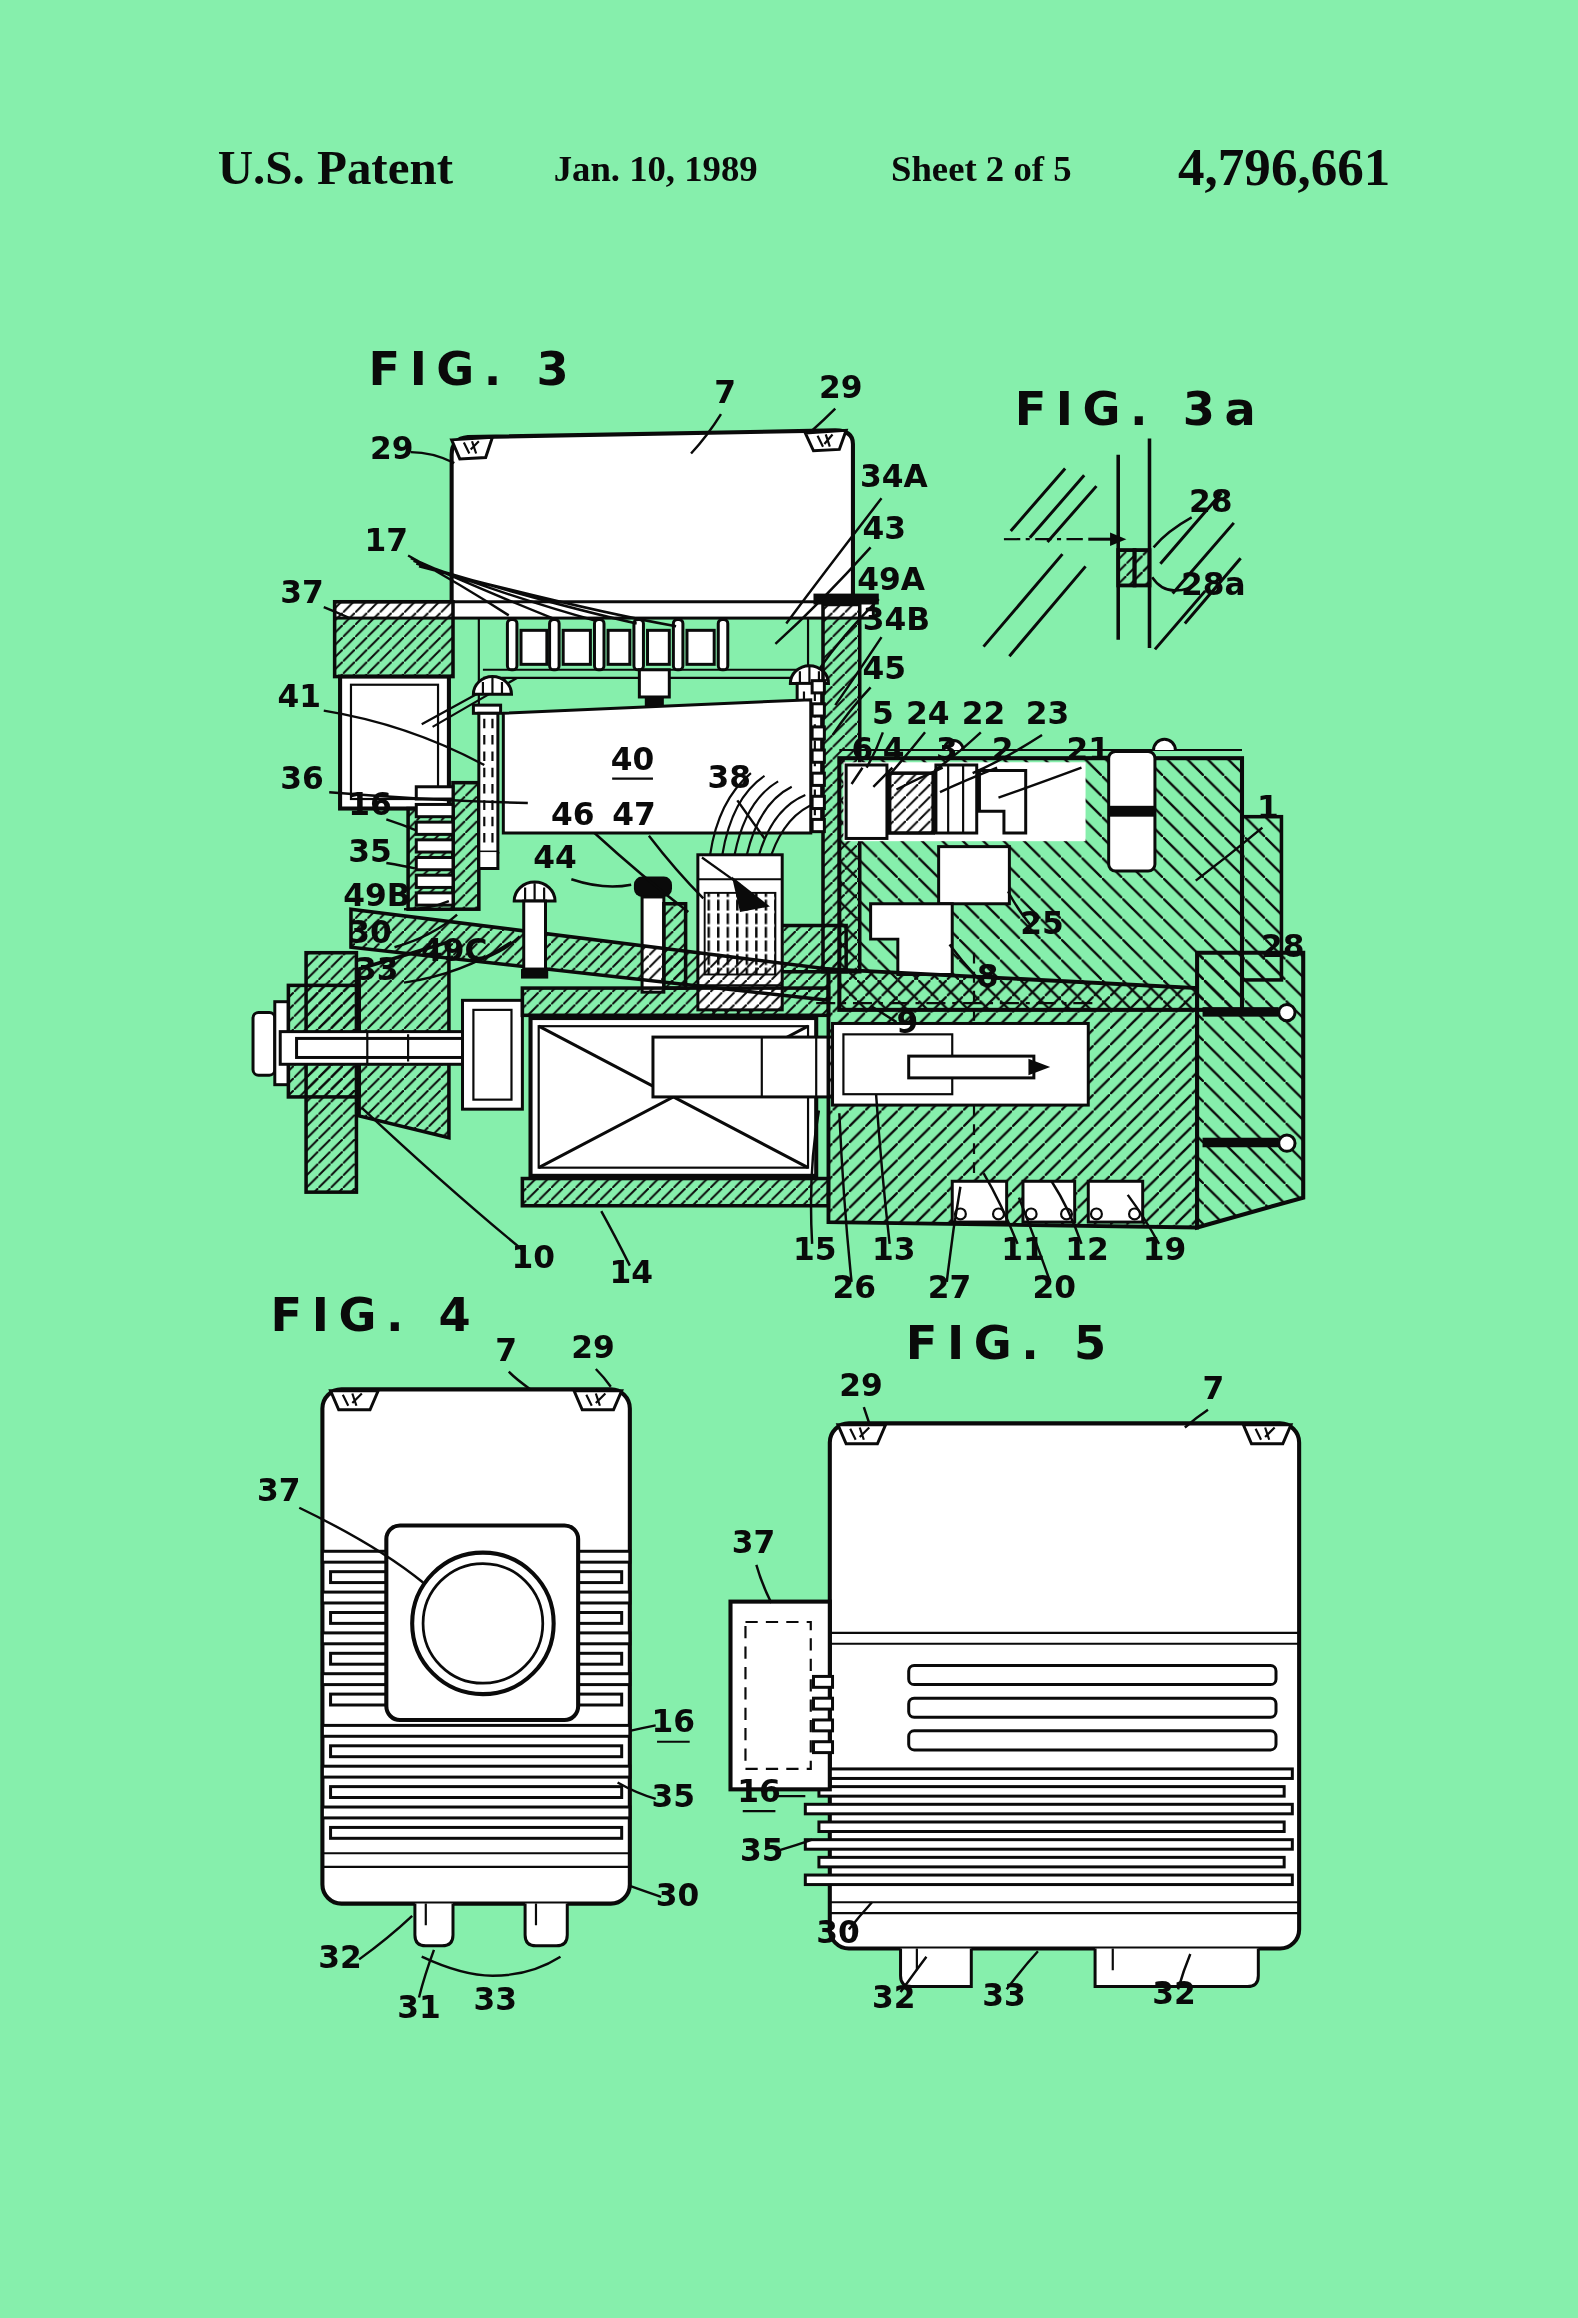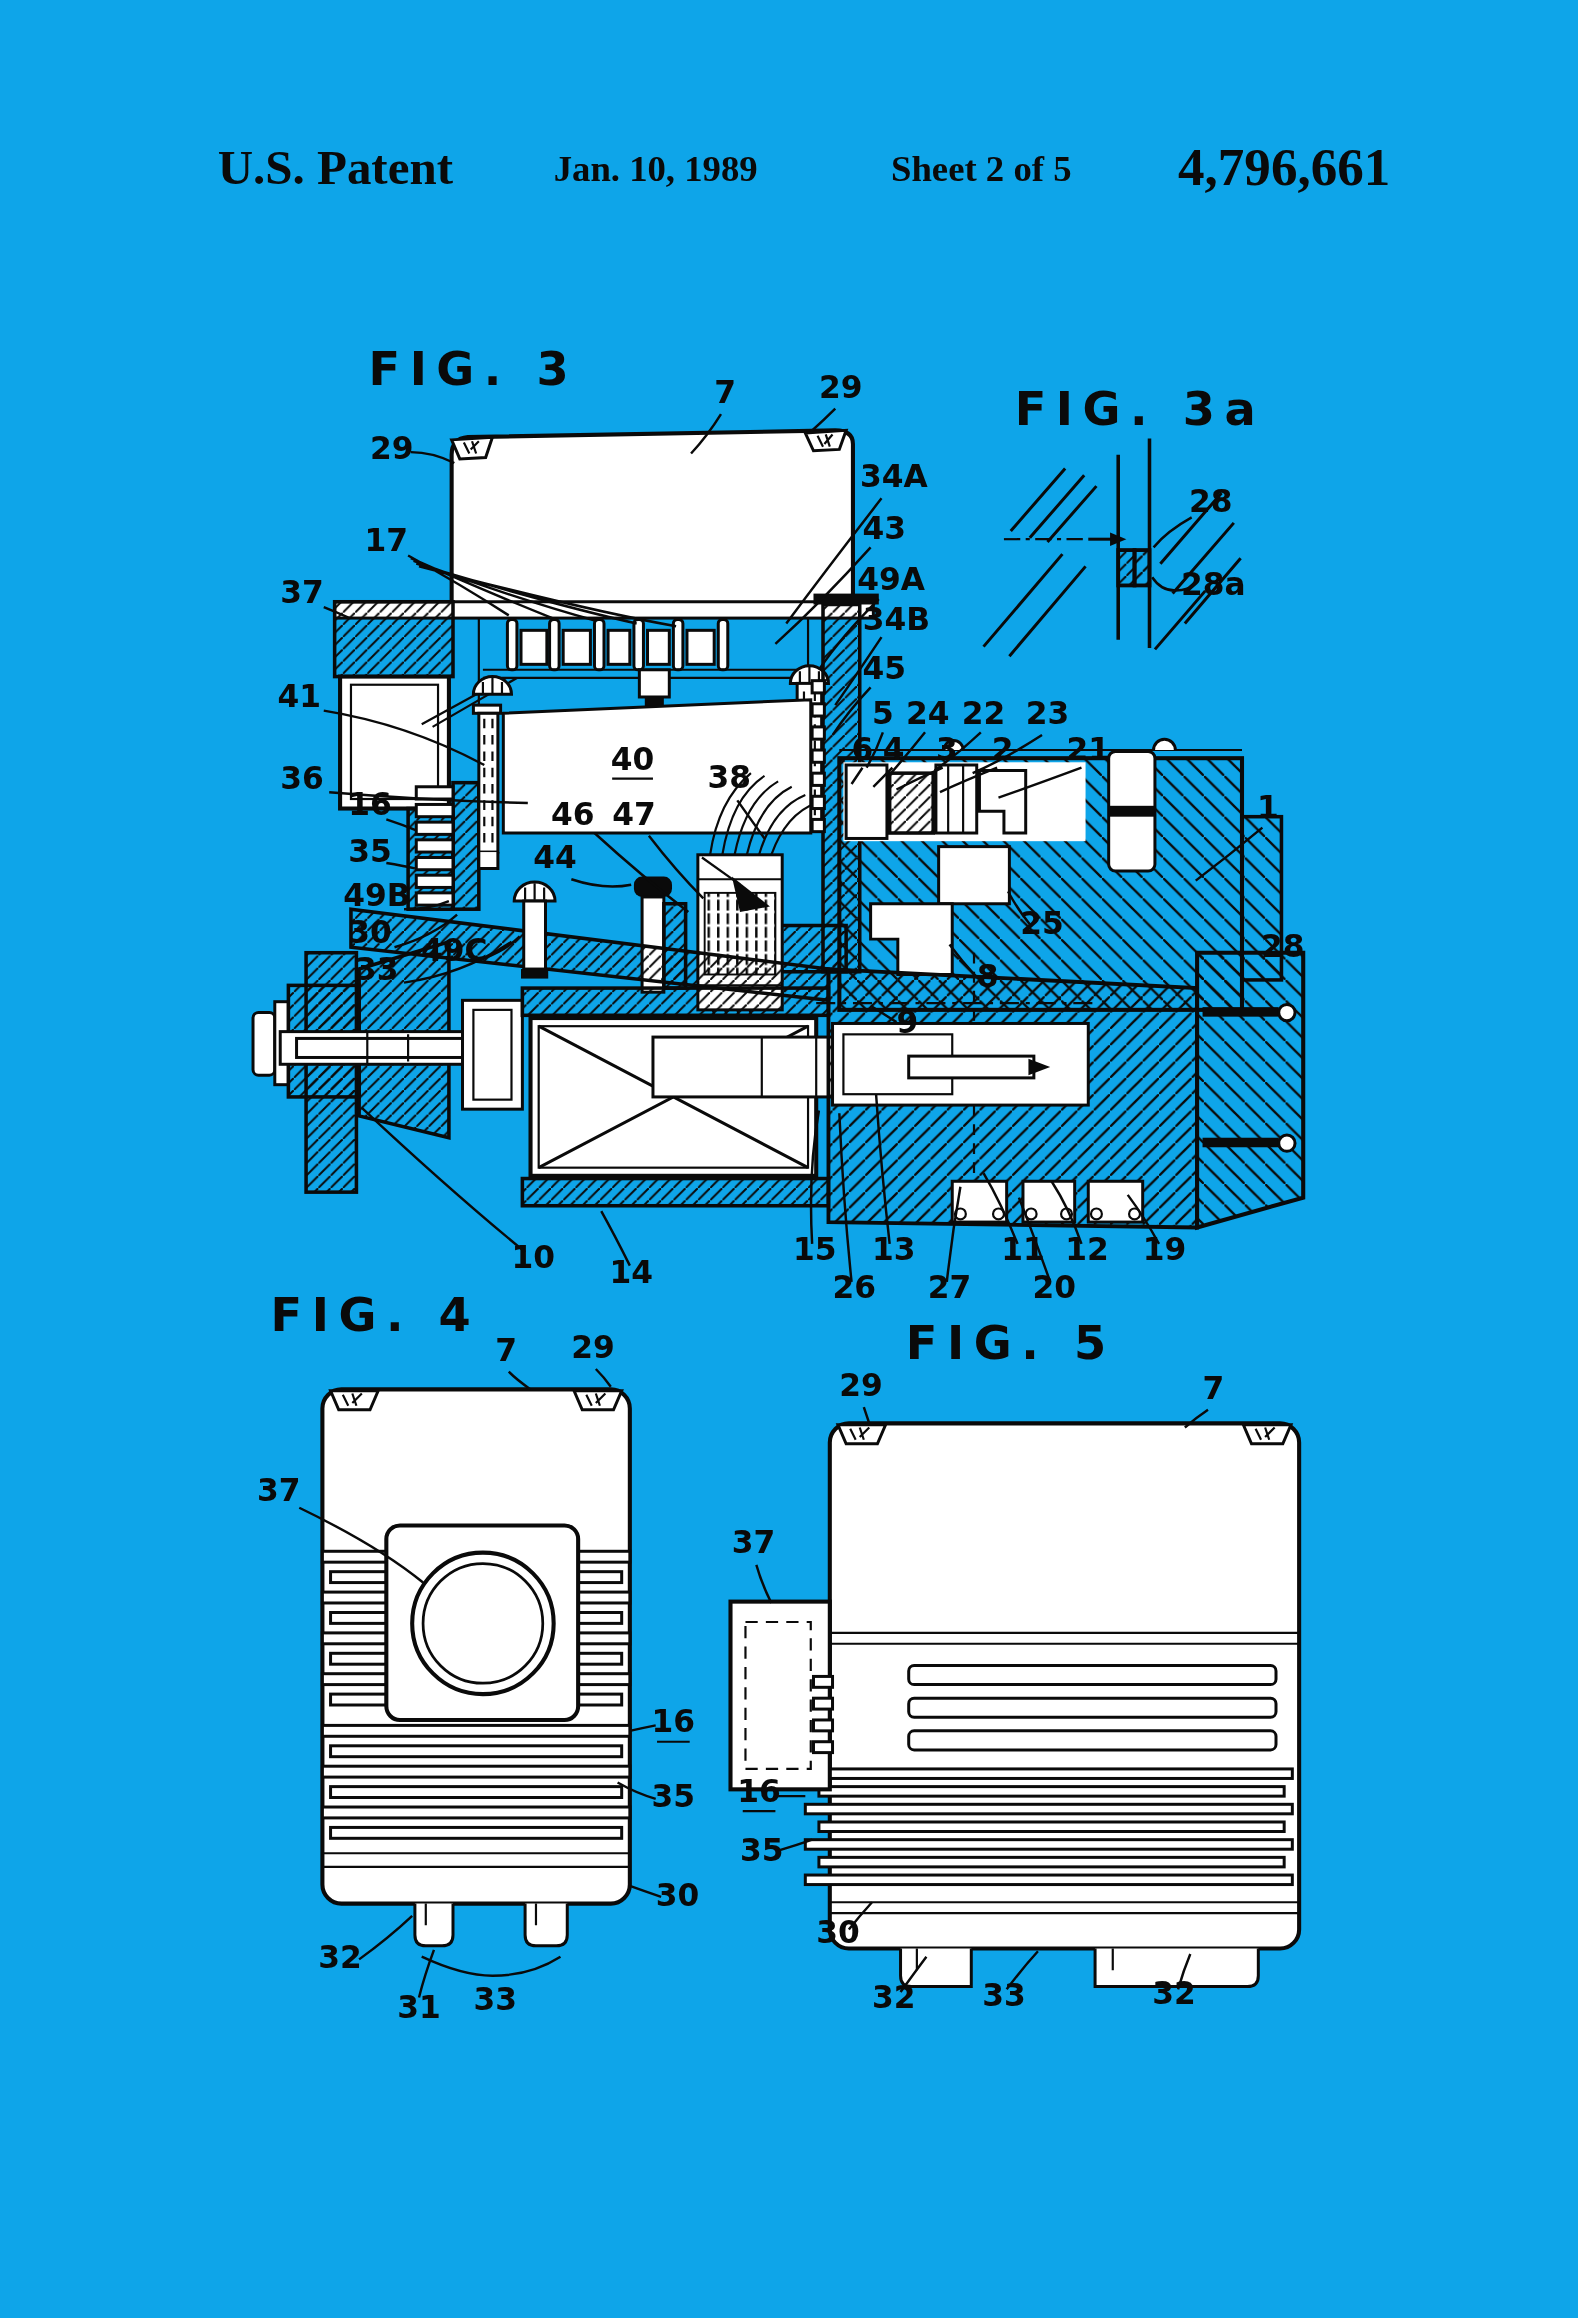--- a/index.html
+++ b/index.html
@@ -1,16 +1,16 @@
 <!DOCTYPE html>
 <html style="font-size:11px"><head>
 <meta charset="utf-8">
 <style>
   html,body{margin:0;padding:0;background:#e8e8e8;}
-  #sheet{position:relative;width:1578px;height:2319px;background:#0ea5e9;overflow:hidden;}
+  #sheet{position:relative;width:1578px;height:2319px;background:#86efac;overflow:hidden;}
   svg{display:block;}
   text{fill:#0a0a0a;}
   .hdr-main{font:bold 36px "Liberation Serif", serif;}
   .hdr-sub{font:bold 27px "Liberation Serif", serif;}
   .hdr-num{font:bold 39px "Liberation Serif", serif;}
   .fig-title{font:bold 34px "DejaVu Sans", sans-serif;letter-spacing:7px;}
   .ref{font:bold 23px "DejaVu Sans", sans-serif;}
   .ln{stroke:#0a0a0a;fill:none;}
   .outline{stroke:#0a0a0a;stroke-width:3;fill:#ffffff;}
   .outline2{stroke:#0a0a0a;stroke-width:2.2;fill:#ffffff;}

